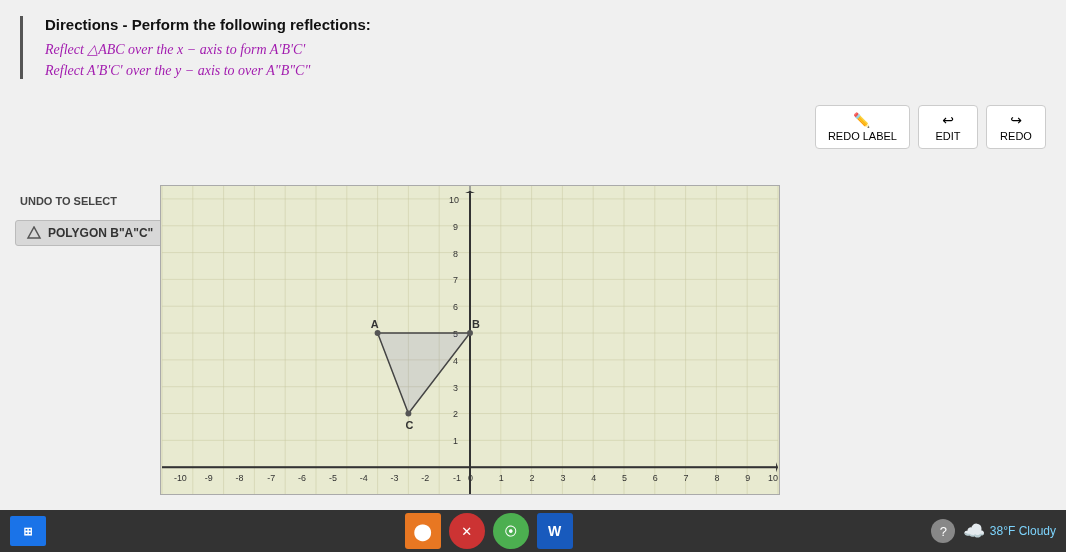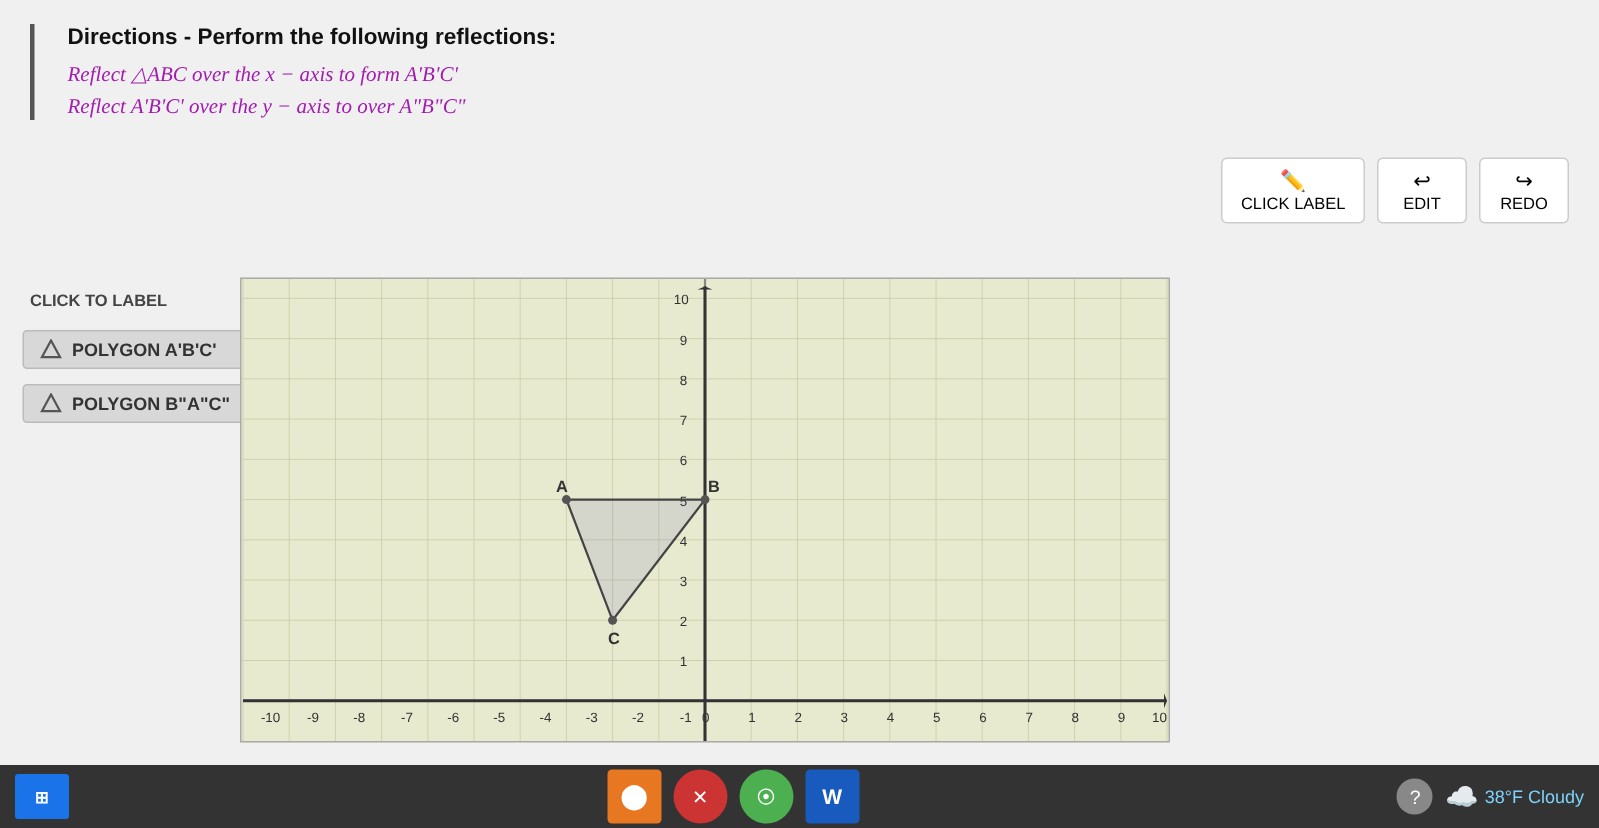--- a/index.html
+++ b/index.html
@@ -206,41 +206,35 @@
 
   <div class="directions-section">
     <div class="directions-title">Directions - Perform the following reflections:</div>
     <div class="directions-line">Reflect △ABC over the x − axis to form A'B'C'</div>
     <div class="directions-line">Reflect A'B'C' over the y − axis to over A"B"C"</div>
   </div>
 
   <div class="toolbar-top-right">
     <button class="toolbar-btn">
       <span class="btn-icon">✏️</span>
-      <span>CLICK LABEL</span>
+      <span>REDO LABEL</span>
     </button>
     <button class="toolbar-btn">
       <span class="btn-icon">↩</span>
       <span>EDIT</span>
     </button>
     <button class="toolbar-btn">
       <span class="btn-icon">↪</span>
       <span>REDO</span>
     </button>
   </div>
 
-  <div class="click-to-select">CLICK TO LABEL</div>
+  <div class="click-to-select">UNDO TO SELECT</div>
 
   <div class="polygon-list">
-    <div class="polygon-item">
-      <svg class="polygon-icon" viewBox="0 0 16 14">
-        <polygon points="8,1 2,12 14,12" fill="none" stroke="#555" stroke-width="1.5"></polygon>
-      </svg>
-      <span>POLYGON A'B'C'</span>
-    </div>
     <div class="polygon-item">
       <svg class="polygon-icon" viewBox="0 0 16 14">
         <polygon points="8,1 2,12 14,12" fill="none" stroke="#555" stroke-width="1.5"></polygon>
       </svg>
       <span>POLYGON B"A"C"</span>
     </div>
   </div>
 
   <div class="graph-container">
     <svg class="graph-svg" viewBox="0 0 620 310">

